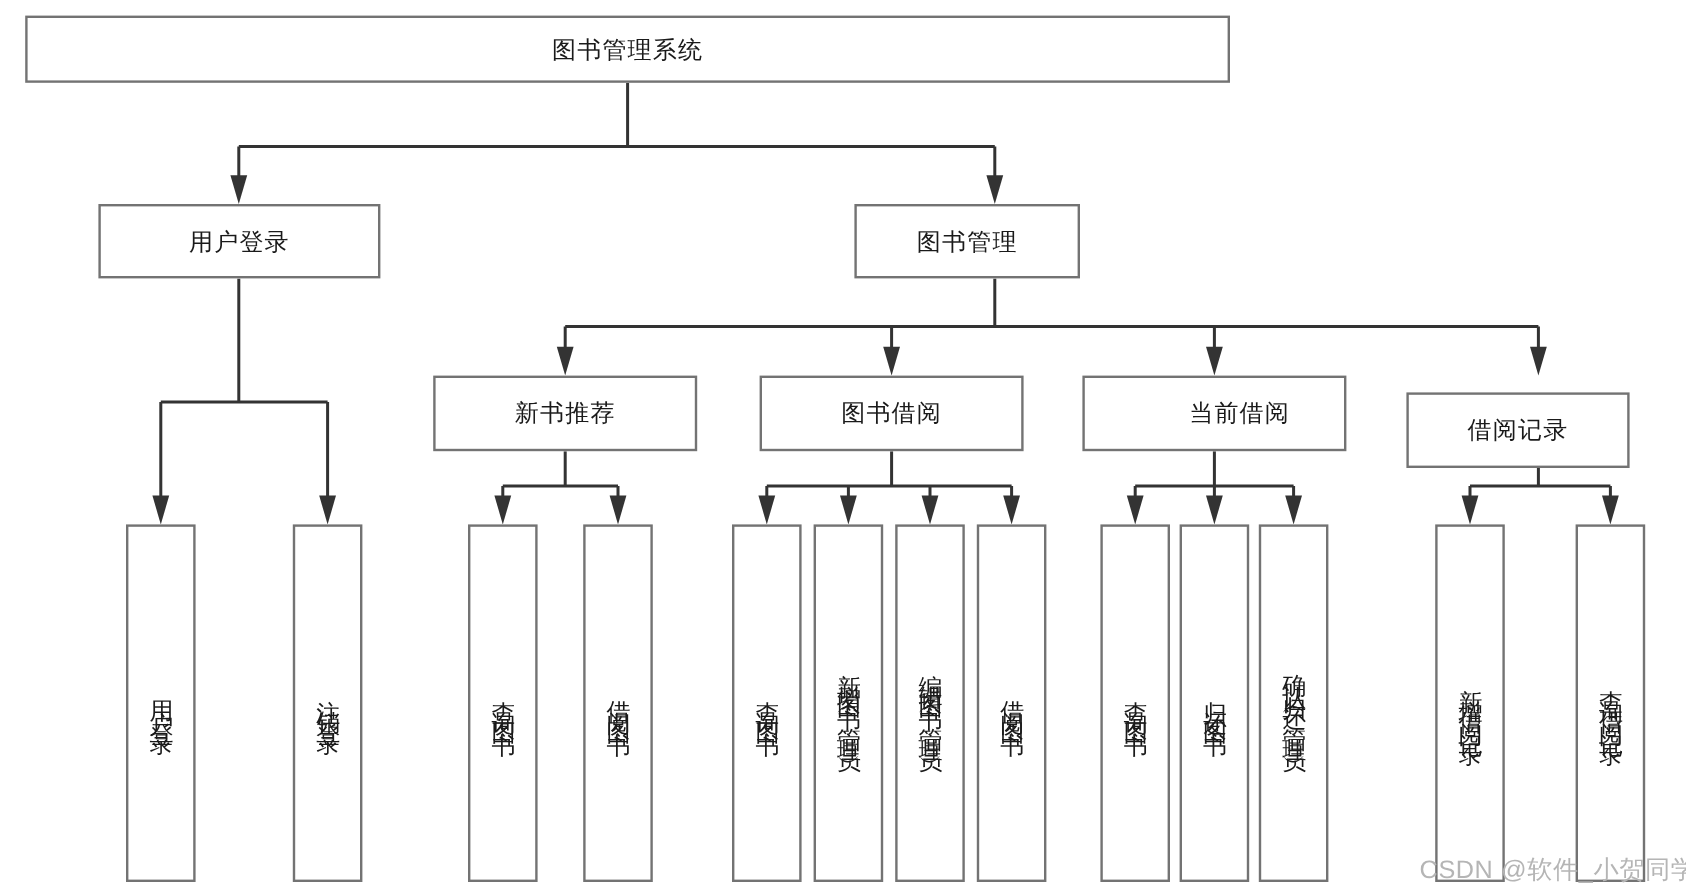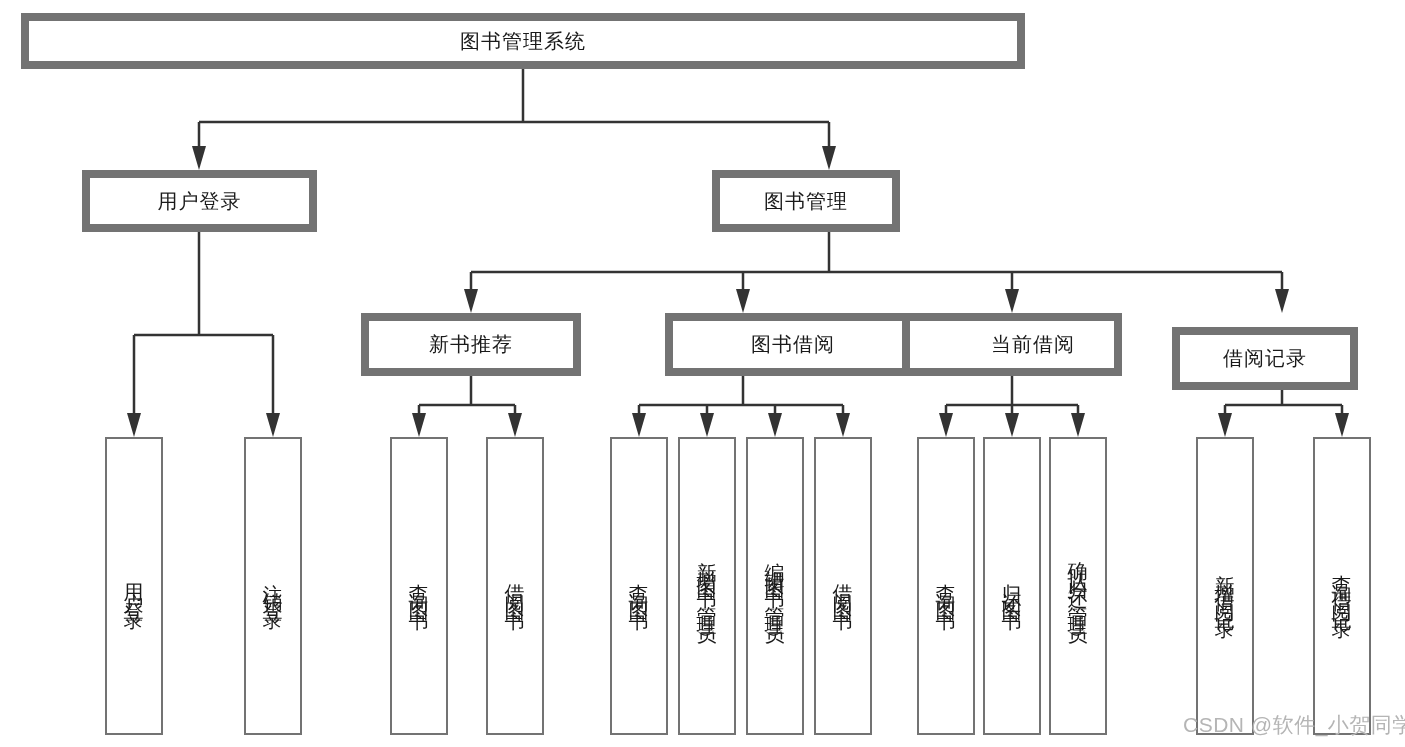--- a/index.html
+++ b/index.html
@@ -27,21 +27,21 @@
     fill: none;
   }
   .connectors .arrow {
     fill: #333333;
     stroke: none;
   }
   .node {
     position: absolute;
     box-sizing: border-box;
     background: #ffffff;
-    border: 8px solid #737373;
+    border: 2px solid #737373;
     display: flex;
     align-items: center;
     justify-content: center;
     color: #1a1a1a;
     z-index: 2;
   }
   .hbox {
     font-size: 20px;
     letter-spacing: 1px;
   }
@@ -142,21 +142,21 @@
   <div class="node hbox" style="left:82px; top:170px; width:235px; height:62px;">
     <span>用户登录</span>
   </div>
   <div class="node hbox" style="left:712px; top:170px; width:188px; height:62px;">
     <span>图书管理</span>
   </div>
 
   <div class="node hbox" style="left:361px; top:313px; width:220px; height:63px;">
     <span>新书推荐</span>
   </div>
-  <div class="node hbox" style="left:665px; top:313px; width:256px; height:63px;">
+  <div class="node hbox" style="left:633px; top:313px; width:220px; height:63px;">
     <span>图书借阅</span>
   </div>
   <div class="node hbox" style="left:902px; top:313px; width:220px; height:63px;padding-left:42px;">
     <span>当前借阅</span>
   </div>
   <div class="node hbox" style="left:1172px; top:327px; width:186px; height:63px;">
     <span>借阅记录</span>
   </div>
 
   <div class="node vbox" style="left:105px;">

